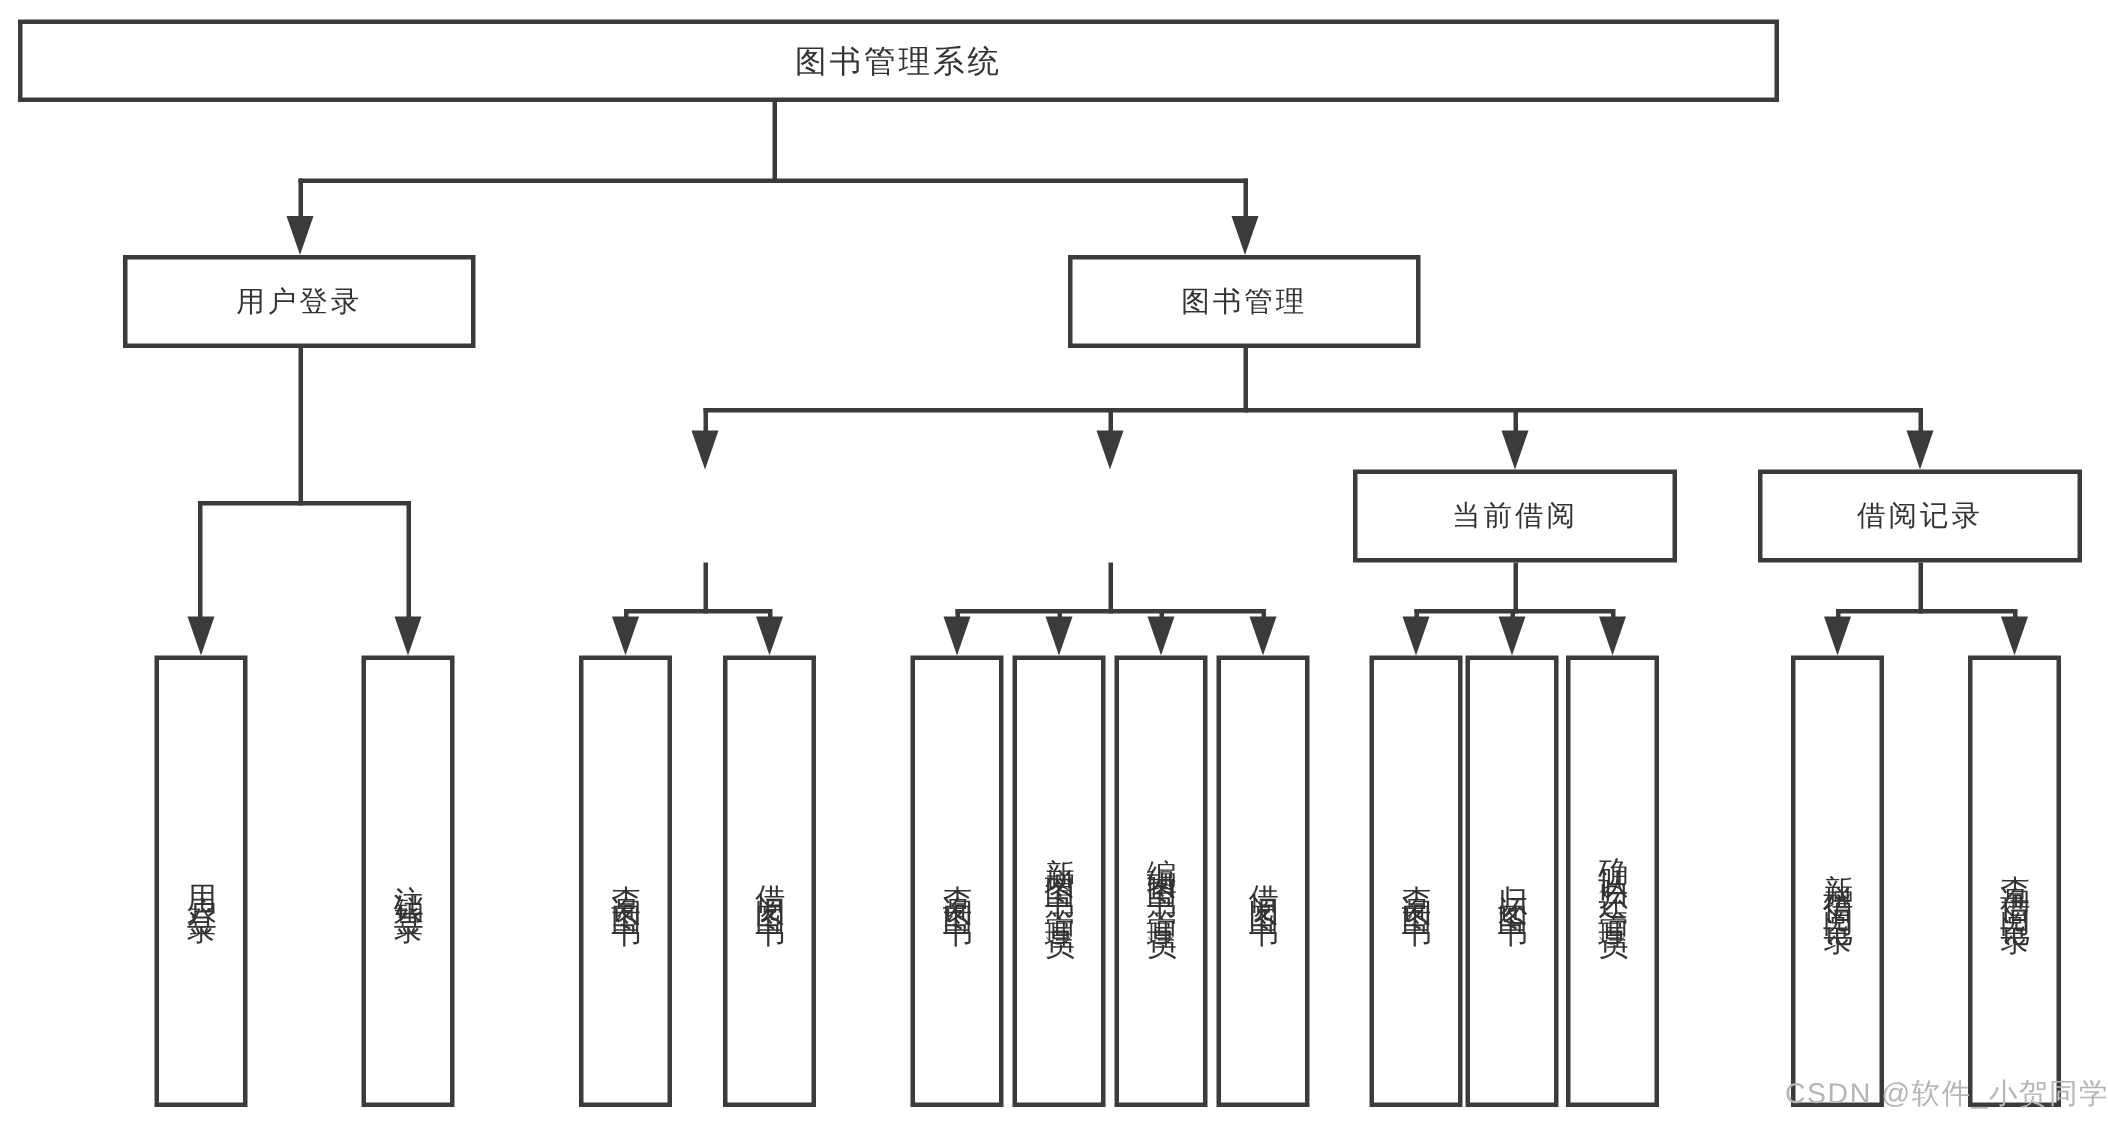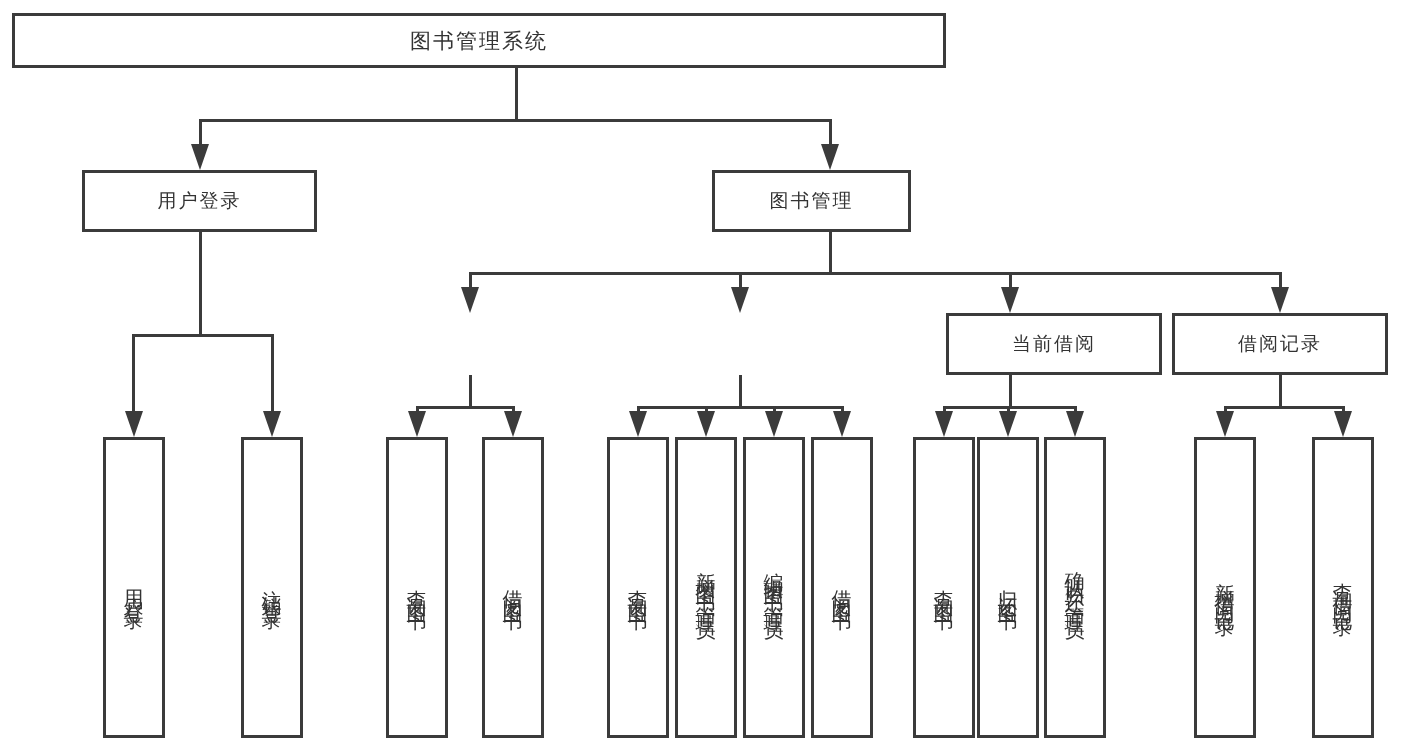--- a/index.html
+++ b/index.html
@@ -51,26 +51,26 @@
     letter-spacing:1px;
     z-index:10;
     white-space:nowrap;
   }
 </style>
 </head>
 <body>
 
 <div class="canvas">
 
-  <div class="box root-box" style="left:12px;top:13px;width:934px;height:55px;font-family:Liberation Mono, monospace;">图书管理系统</div>
+  <div class="box root-box" style="left:12px;top:13px;width:1174px;height:55px;font-family:Liberation Mono, monospace;">图书管理系统</div>
 
   <div class="box branch-box" style="left:82px;top:170px;width:235px;height:62px;">用户登录</div>
-  <div class="box branch-box" style="left:712px;top:170px;width:199px;height:62px;">图书管理</div>
+  <div class="box branch-box" style="left:712px;top:170px;width:235px;height:62px;">图书管理</div>
 
-  <div class="box branch-box" style="left:902px;top:313px;width:216px;height:62px;margin-left:44px;">当前借阅</div>
+  <div class="box branch-box" style="left:902px;top:313px;width:216px;height:62px;">当前借阅</div>
   <div class="box branch-box" style="left:1172px;top:313px;width:216px;height:62px;">借阅记录</div>
 
   <div class="box leaf" style="left:103px;top:437px;width:62px;height:301px;">用户登录</div>
   <div class="box leaf" style="left:241px;top:437px;width:62px;height:301px;">注销登录</div>
 
   <div class="box leaf" style="left:386px;top:437px;width:62px;height:301px;">查询图书</div>
   <div class="box leaf" style="left:482px;top:437px;width:62px;height:301px;">借阅图书</div>
 
   <div class="box leaf" style="left:607px;top:437px;width:62px;height:301px;">查询图书</div>
   <div class="box leaf" style="left:675px;top:437px;width:62px;height:301px;">新增图书（管理员）</div>
@@ -136,14 +136,15 @@
   <div class="vline" style="left:1074px;top:406px;height:10px;"></div>
   <div class="arrow" style="left:1066px;top:411px;"></div>
 
   <div class="vline" style="left:1279px;top:375px;height:34px;"></div>
   <div class="hline" style="left:1224px;top:406px;width:120px;"></div>
   <div class="vline" style="left:1224px;top:406px;height:10px;"></div>
   <div class="arrow" style="left:1216px;top:411px;"></div>
   <div class="vline" style="left:1342px;top:406px;height:10px;"></div>
   <div class="arrow" style="left:1334px;top:411px;"></div>
 
+  <div class="watermark">CSDN @软件_小贺同学</div>
 
 </div>
 
 </body></html>

